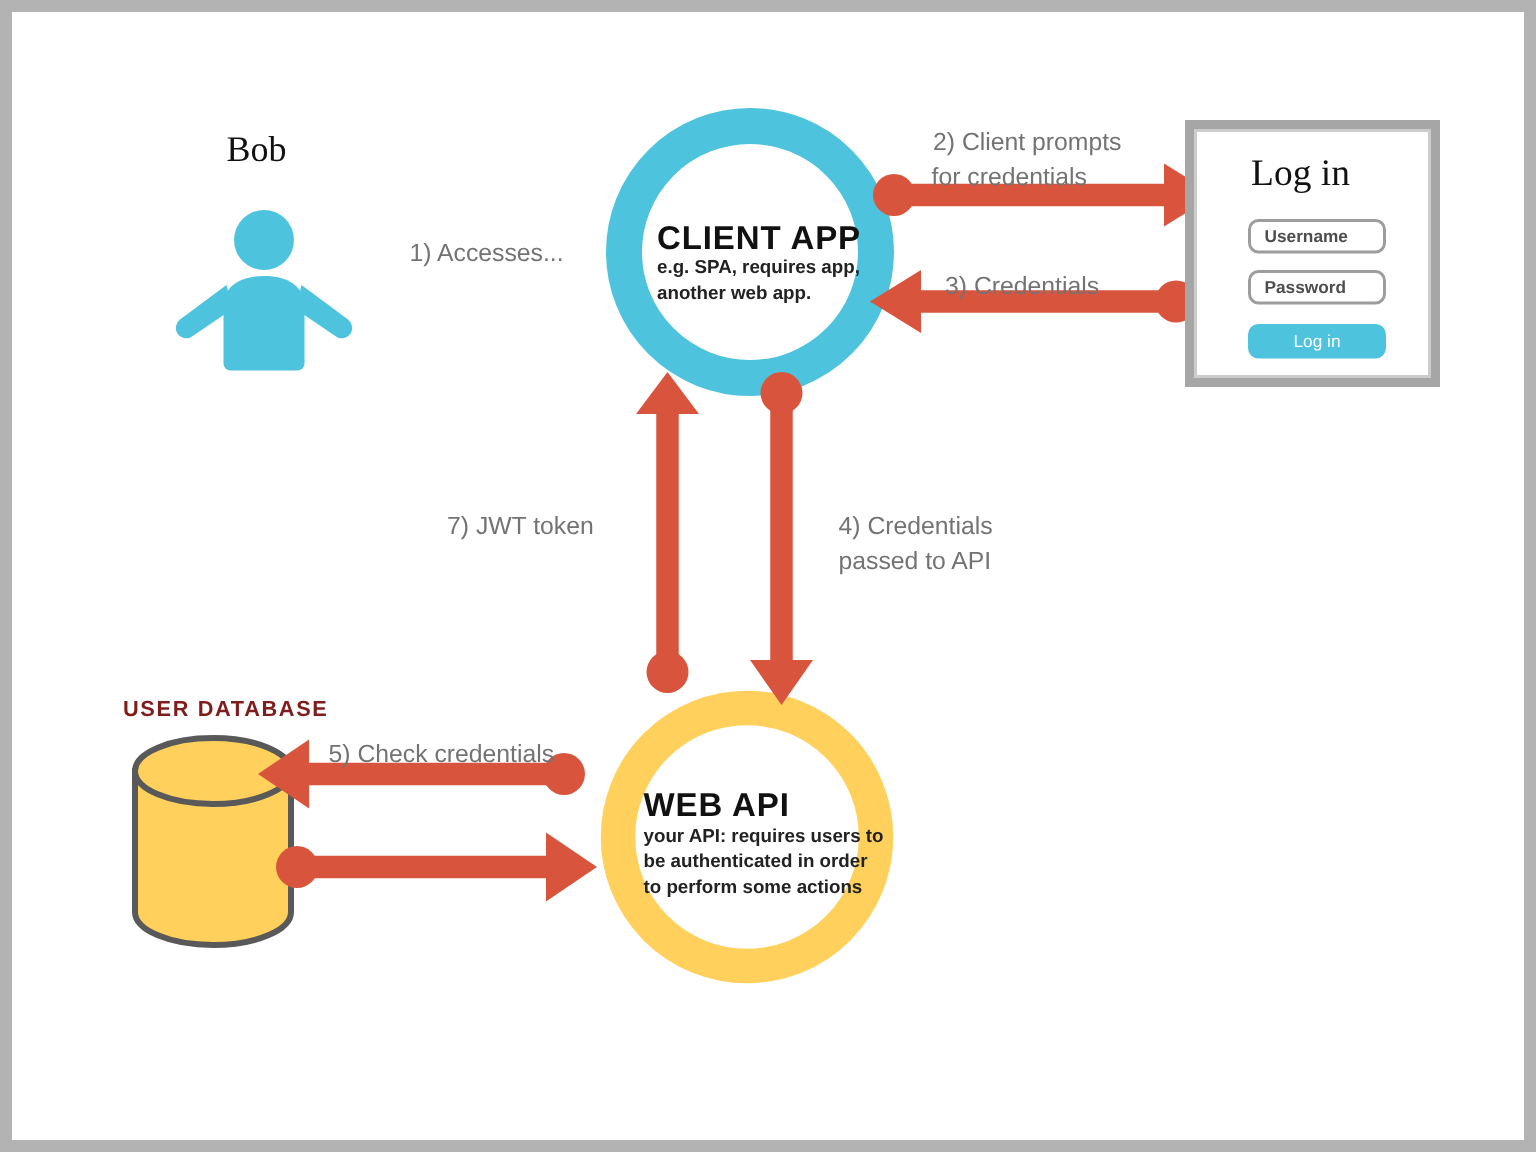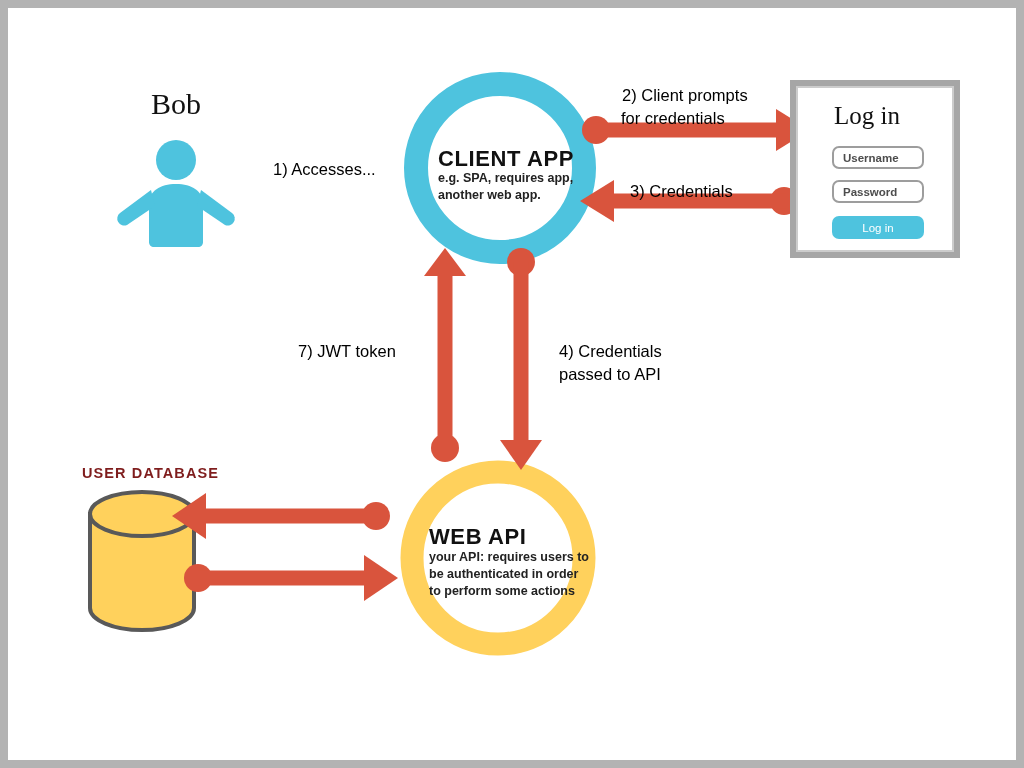--- a/index.html
+++ b/index.html
@@ -43,26 +43,26 @@
     color: #111111;
   }
   .node-sub {
     font-size: 12.5px;
     font-weight: bold;
     color: #222222;
     line-height: 1.32;
   }
   .edge-label {
     font-size: 16.5px;
-    color: #000000;
+    color: #737373;
     line-height: 1.45;
   }
   .person-name {
     font-family: "Liberation Serif", serif;
-    font-size: 30px;
+    font-size: 24px;
     color: #111111;
   }
   .db-title {
     font-weight: bold;
     font-size: 14.5px;
     letter-spacing: 1.1px;
     color: #7f1d1d;
   }
   
   #login-panel {
@@ -207,20 +207,21 @@
 
   <div class="txt edge-label" style="left:622px; top:172px;">3) Credentials</div>
 
   <div class="txt edge-label" style="left:290px; top:332px;">7) JWT token</div>
 
   <div class="txt edge-label" style="left:551px; top:332px;">4) Credentials</div>
   <div class="txt edge-label" style="left:551px; top:355px;">passed to API</div>
 
   <div class="txt db-title" style="left:74px; top:457px;">USER DATABASE</div>
 
+  <div class="txt edge-label" style="left:211px; top:484px;">5) Check credentials</div>
 
 
   <div class="txt node-title" style="left:421px; top:516px;">WEB API</div>
   <div class="txt node-sub" style="left:421px; top:541px;">your API: requires users to</div>
   <div class="txt node-sub" style="left:421px; top:558px;">be authenticated in order</div>
   <div class="txt node-sub" style="left:421px; top:575px;">to perform some actions</div>
 
   <div id="login-panel" style="left:782px; top:72px; width:170px; height:178px;">
     <div class="frame-outer"></div>
     <div class="frame-inner"></div>

